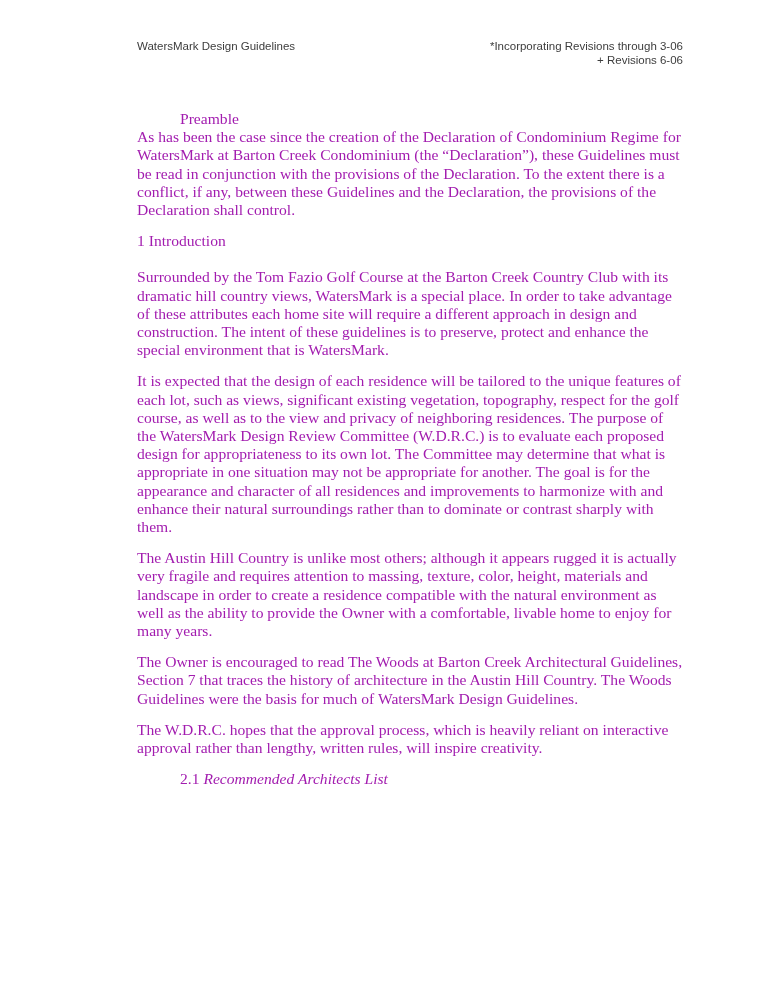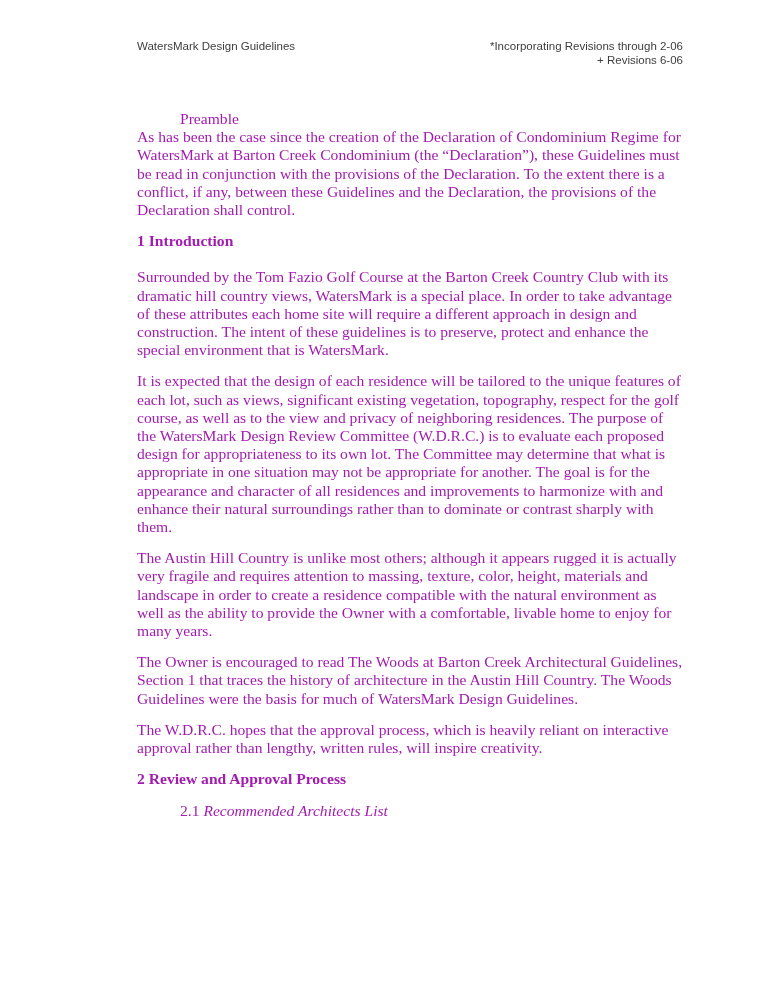--- a/index.html
+++ b/index.html
@@ -48,21 +48,21 @@
   .indented {
     padding-left: 43px;
   }
   .preamble-label {
     margin: 0;
   }
   .preamble-para {
     margin: 0 !important;
   }
   .section-heading {
-    font-weight: bold;
+    font-weight: normal;
     margin: 0;
   }
   .heading-1 {
     margin-top: 44px;
   }
   .first-body-para {
     margin-top: 18px !important;
   }
   .heading-2 {
     margin-top: 48px;
@@ -86,44 +86,43 @@
   }
 </style>
 </head>
 <body>
 
 <div class="page">
 
   <div class="running-header">
     <div class="left">WatersMark Design Guidelines</div>
     <div class="right">
-      <div>*Incorporating Revisions through 2-06</div>
+      <div>*Incorporating Revisions through 3-06</div>
       <div>+ Revisions 6-06</div>
     </div>
   </div>
 
   <div class="content">
 
     <p class="preamble-label indented">Preamble</p>
 
     <p class="preamble-para">As has been the case since the creation of the Declaration of Condominium Regime for WatersMark at Barton Creek Condominium (the “Declaration”), these Guidelines must be read in conjunction with the provisions of the Declaration.  To the extent there is a conflict, if any, between these Guidelines and the Declaration, the provisions of the Declaration shall control.</p>
 
     <p class="section-heading heading-1">1 Introduction</p>
 
     <p class="first-body-para">Surrounded by the Tom Fazio Golf Course at the Barton Creek Country Club with its dramatic hill country views, WatersMark is a special place. In order to take advantage of these attributes each home site will require a different approach in design and construction. The intent of these guidelines is to preserve, protect and enhance the special environment that is WatersMark.</p>
 
     <p>It is expected that the design of each residence will be tailored to the unique features of each lot, such as views, significant existing vegetation, topography, respect for the golf course, as well as to the view and privacy of neighboring residences. The purpose of the WatersMark Design Review Committee (W.D.R.C.) is to evaluate each proposed design for appropriateness to its own lot. The Committee may determine that what is appropriate in one situation may not be appropriate for another. The goal is for the appearance and character of all residences and improvements to harmonize with and enhance their natural surroundings rather than to dominate or contrast sharply with them.</p>
 
     <p>The Austin Hill Country is unlike most others; although it appears rugged it is actually very fragile and requires attention to massing, texture, color, height, materials and landscape in order to create a residence compatible with the natural environment as well as the ability to provide the Owner with a comfortable, livable home to enjoy for many years.</p>
 
-    <p>The Owner is encouraged to read The Woods at Barton Creek Architectural Guidelines, Section 1 that traces the history of architecture in the Austin Hill Country. The Woods Guidelines were the basis for much of WatersMark Design Guidelines.</p>
+    <p>The Owner is encouraged to read The Woods at Barton Creek Architectural Guidelines, Section 7 that traces the history of architecture in the Austin Hill Country. The Woods Guidelines were the basis for much of WatersMark Design Guidelines.</p>
 
     <p>The W.D.R.C. hopes that the approval process, which is heavily reliant on interactive approval rather than lengthy, written rules, will inspire creativity.</p>
 
-    <p class="section-heading heading-2">2 Review and Approval Process</p>
 
     <p class="sub-heading">
       <span>2.1 </span><span class="italic">Recommended Architects List</span>
     </p>
 
   </div>
 
   <div class="page-footer">Page 1</div>
 
 </div>

